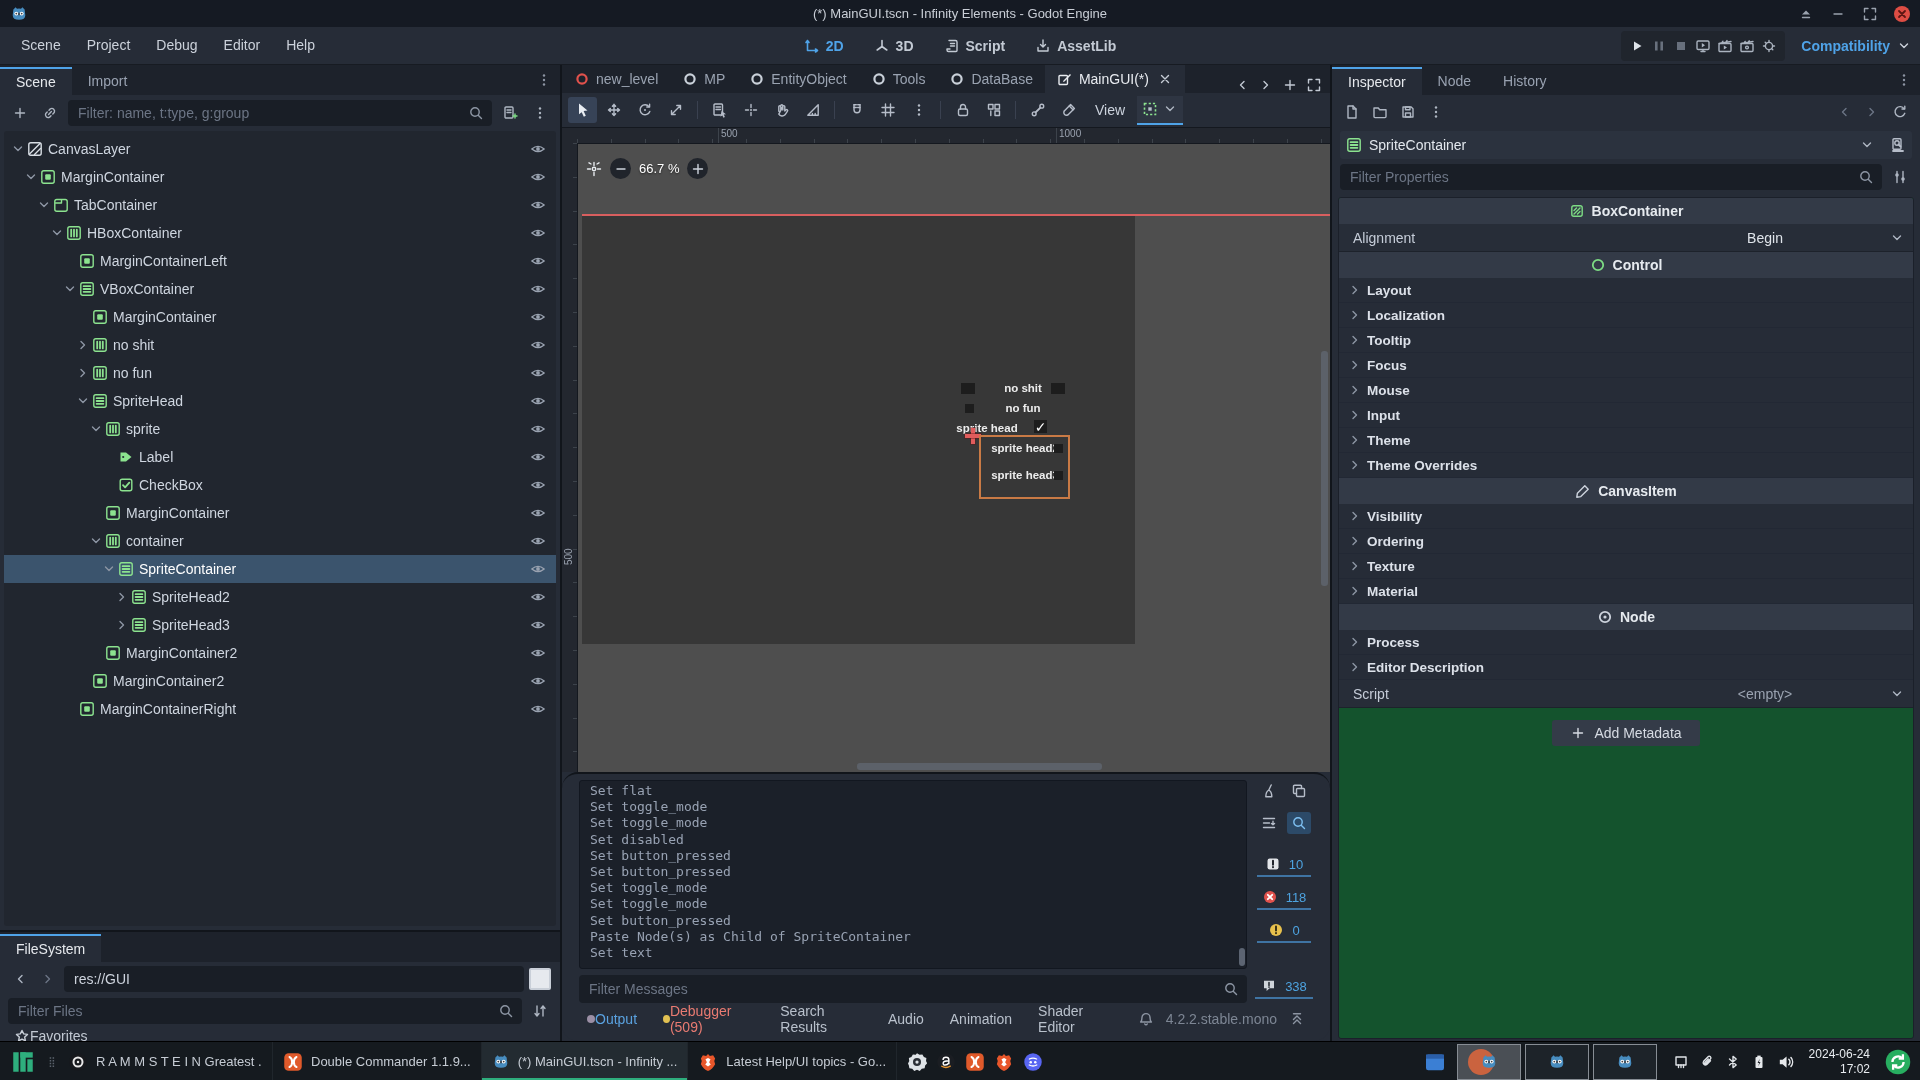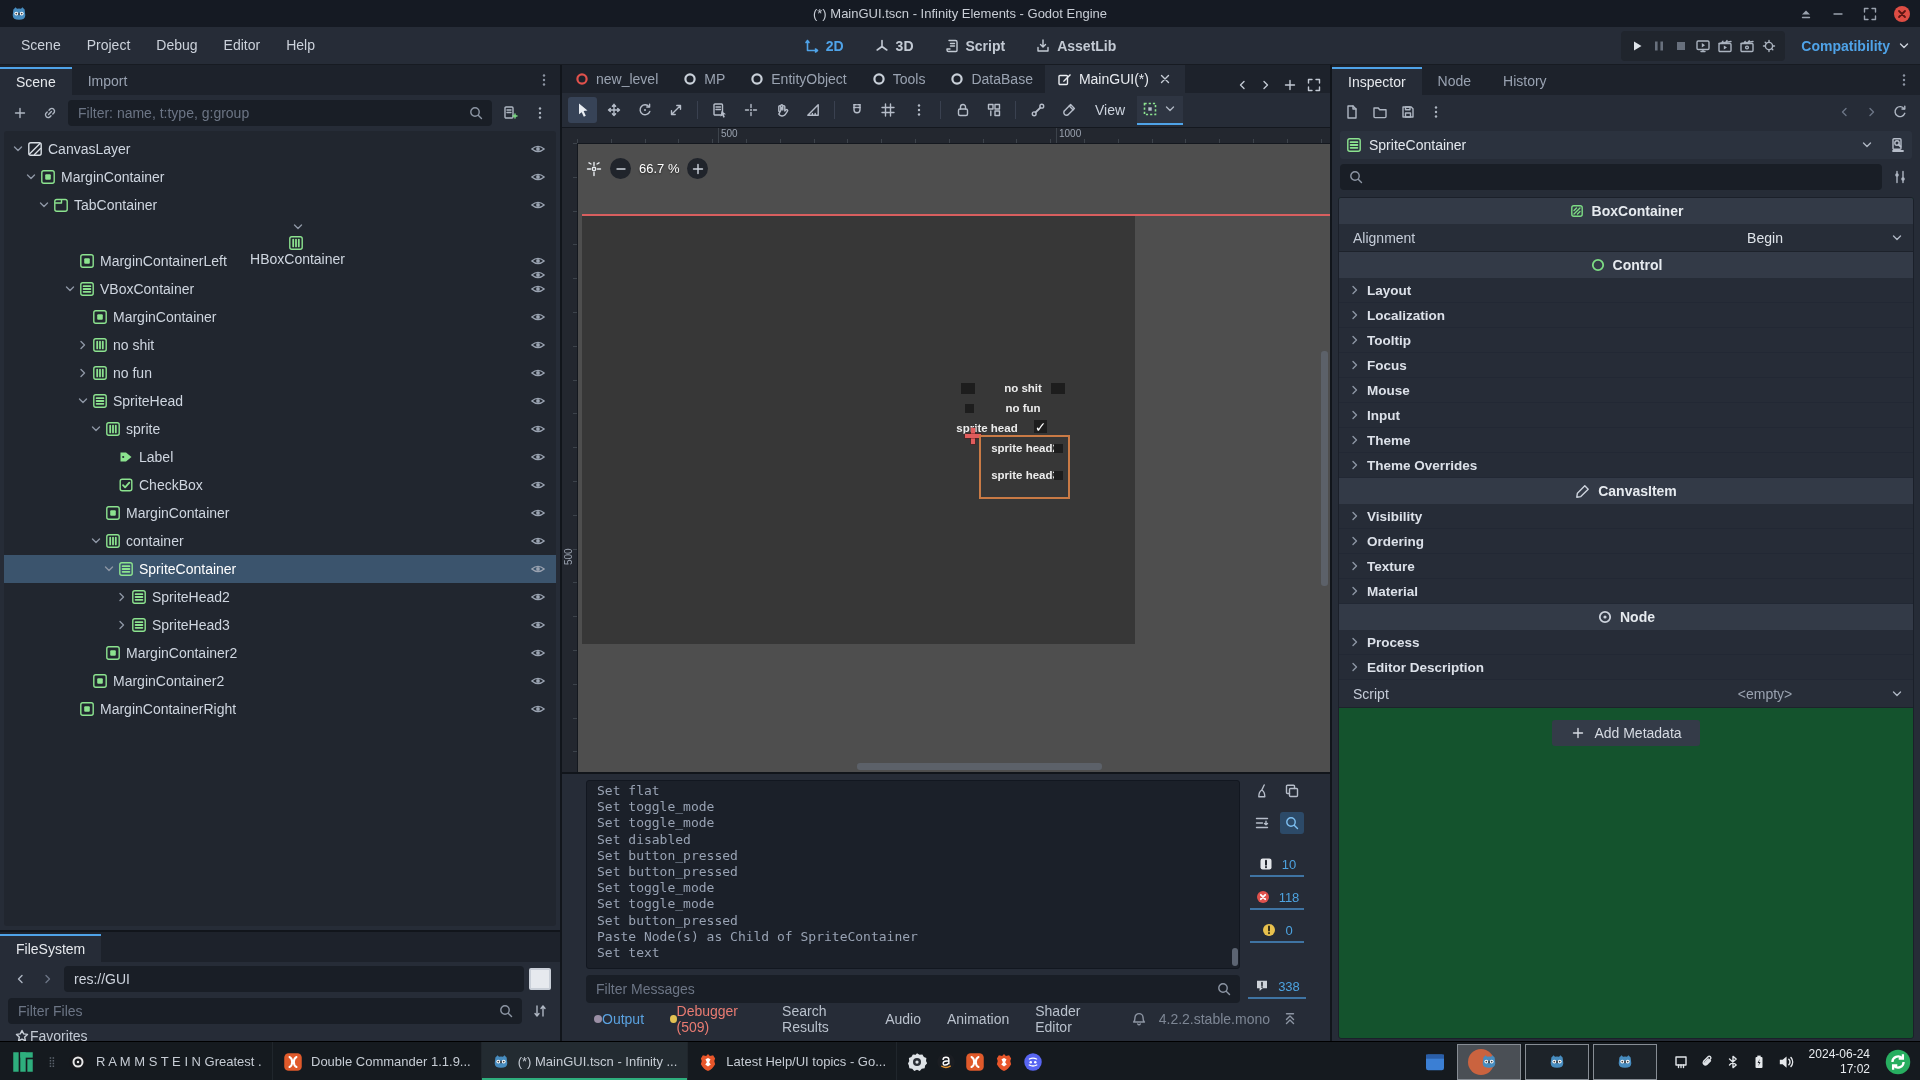--- a/index.html
+++ b/index.html
@@ -88,21 +88,21 @@
   .cv-box{position:absolute;background:#1d1d1d;}
   .cv-check{position:absolute;width:13px;height:13px;background:#1d1d1d;display:flex;align-items:center;justify-content:center;color:#fff;}
   #sel-rect{position:absolute;left:417px;top:307px;width:87px;height:60px;border:2px solid #c97a45;}
   #cv-cross{position:absolute;left:403px;top:300px;width:16px;height:16px;}
   #cv-cross:before,#cv-cross:after{content:"";position:absolute;background:#e05c5c;box-shadow:0 0 0 1px rgba(90,20,20,.4);}
   #cv-cross:before{left:6px;top:0;width:4px;height:16px;}
   #cv-cross:after{left:0;top:6px;width:16px;height:4px;}
   #hscroll{position:absolute;left:295px;bottom:2px;width:245px;height:7px;border-radius:3px;background:#5c6169;}
   #vscroll{position:absolute;right:2px;top:223px;width:7px;height:235px;border-radius:3px;background:#5c6169;}
   
-  #bottom-panel{height:269px;background:#262c37;border-top:2px solid #11151b;display:flex;flex-direction:column;padding:6px 24px;box-sizing:border-box;}
+  #bottom-panel{height:269px;background:#262c37;border-top:2px solid #11151b;display:flex;flex-direction:column;padding:6px 17px;box-sizing:border-box;border-radius:16px;}
   #log-zone{display:flex;gap:8px;flex:1;min-height:0;}
   #log-box{flex:1;background:#1b2029;border:1px solid #121720;border-radius:3px;padding:2px 10px;overflow:hidden;
      font-family:"DejaVu Sans Mono","Liberation Mono",monospace;font-size:13px;line-height:16.2px;color:#98a2b3;position:relative;}
   #log-vscroll{position:absolute;right:1px;bottom:2px;width:6px;height:18px;background:#5c6472;border-radius:3px;}
   #log-side{width:58px;display:flex;flex-direction:column;align-items:center;}
   #log-side .btnrow{display:flex;gap:6px;margin-bottom:10px;}
   .mini-btn{width:24px;height:22px;display:flex;align-items:center;justify-content:center;color:#b6bdc9;border-radius:3px;}
   .mini-btn.active{background:#2c4a68;color:#7ec0f2;}
   .log-badge{display:flex;align-items:center;gap:8px;width:54px;height:22px;justify-content:center;
      border-bottom:2px solid #3f74a3;margin-top:9px;color:#4da3e0;font-size:13px;}
@@ -391,21 +391,21 @@
           </svg>
         </span>
         <span class="lbl">TabContainer</span>
         <span class="icon eye" style="color: rgb(153, 162, 176);">
           <svg viewBox="0 0 16 16" width="16" height="16" fill="none" stroke="currentColor" stroke-width="1.4" stroke-linecap="round" stroke-linejoin="round">
             <path d="M1.8 8 Q8 2.8 14.2 8 Q8 13.2 1.8 8 Z"></path>
             <circle cx="8" cy="8" r="1.9" fill="currentColor" stroke="none"></circle>
           </svg>
         </span>
       </div>
-      <div class="tree-row" style="padding-left: 45px; flex-direction: column;">
+      <div class="tree-row" style="padding-left: 45px;">
         <span class="chev icon">
           <svg viewBox="0 0 16 16" width="16" height="16" fill="none" stroke="currentColor" stroke-width="1.4" stroke-linecap="round" stroke-linejoin="round">
             <path d="M4.5 6 L8 9.5 L11.5 6"></path>
           </svg>
         </span>
         <span class="icon nicon" style="color: rgb(140, 227, 143);">
           <svg viewBox="0 0 16 16" width="16" height="16" fill="none" stroke="currentColor" stroke-width="1.4" stroke-linecap="round" stroke-linejoin="round">
             <rect x="1.8" y="1.8" width="12.4" height="12.4" rx="2"></rect>
             <path d="M5.2 4.6 V11.4 M8 4.6 V11.4 M10.8 4.6 V11.4" stroke-width="1.8"></path>
           </svg>
@@ -1223,20 +1223,21 @@
     <span class="icon" style="color:#b6bdc9;margin-left:8px">
         <svg viewBox="0 0 16 16" width="16" height="16" fill="none" stroke="currentColor" stroke-width="1.4" stroke-linecap="round" stroke-linejoin="round">
           <rect x="3" y="1.8" width="8" height="10.5" rx="1"></rect>
           <circle cx="7" cy="6" r="2.2"></circle>
           <path d="M8.5 7.5 l2 2 M3 14 h10" stroke-width="1.8"></path>
         </svg>
       </span>
   </div>
   <div id="insp-filter-row">
     <label class="tool-input">
+      <input placeholder="Filter Properties" style="">
       <span class="icon" style="color:#8d96a4">
           <svg viewBox="0 0 16 16" width="16" height="16" fill="none" stroke="currentColor" stroke-width="1.4" stroke-linecap="round" stroke-linejoin="round">
             <circle cx="7" cy="7" r="4.2"></circle>
             <path d="M10.2 10.2 L13.5 13.5"></path>
           </svg>
         </span>
     </label>
     <span class="sq-btn icon">
         <svg viewBox="0 0 16 16" width="16" height="16" fill="none" stroke="currentColor" stroke-width="1.4" stroke-linecap="round" stroke-linejoin="round">
           <path d="M5 2.5 v11 M11 2.5 v11"></path>

